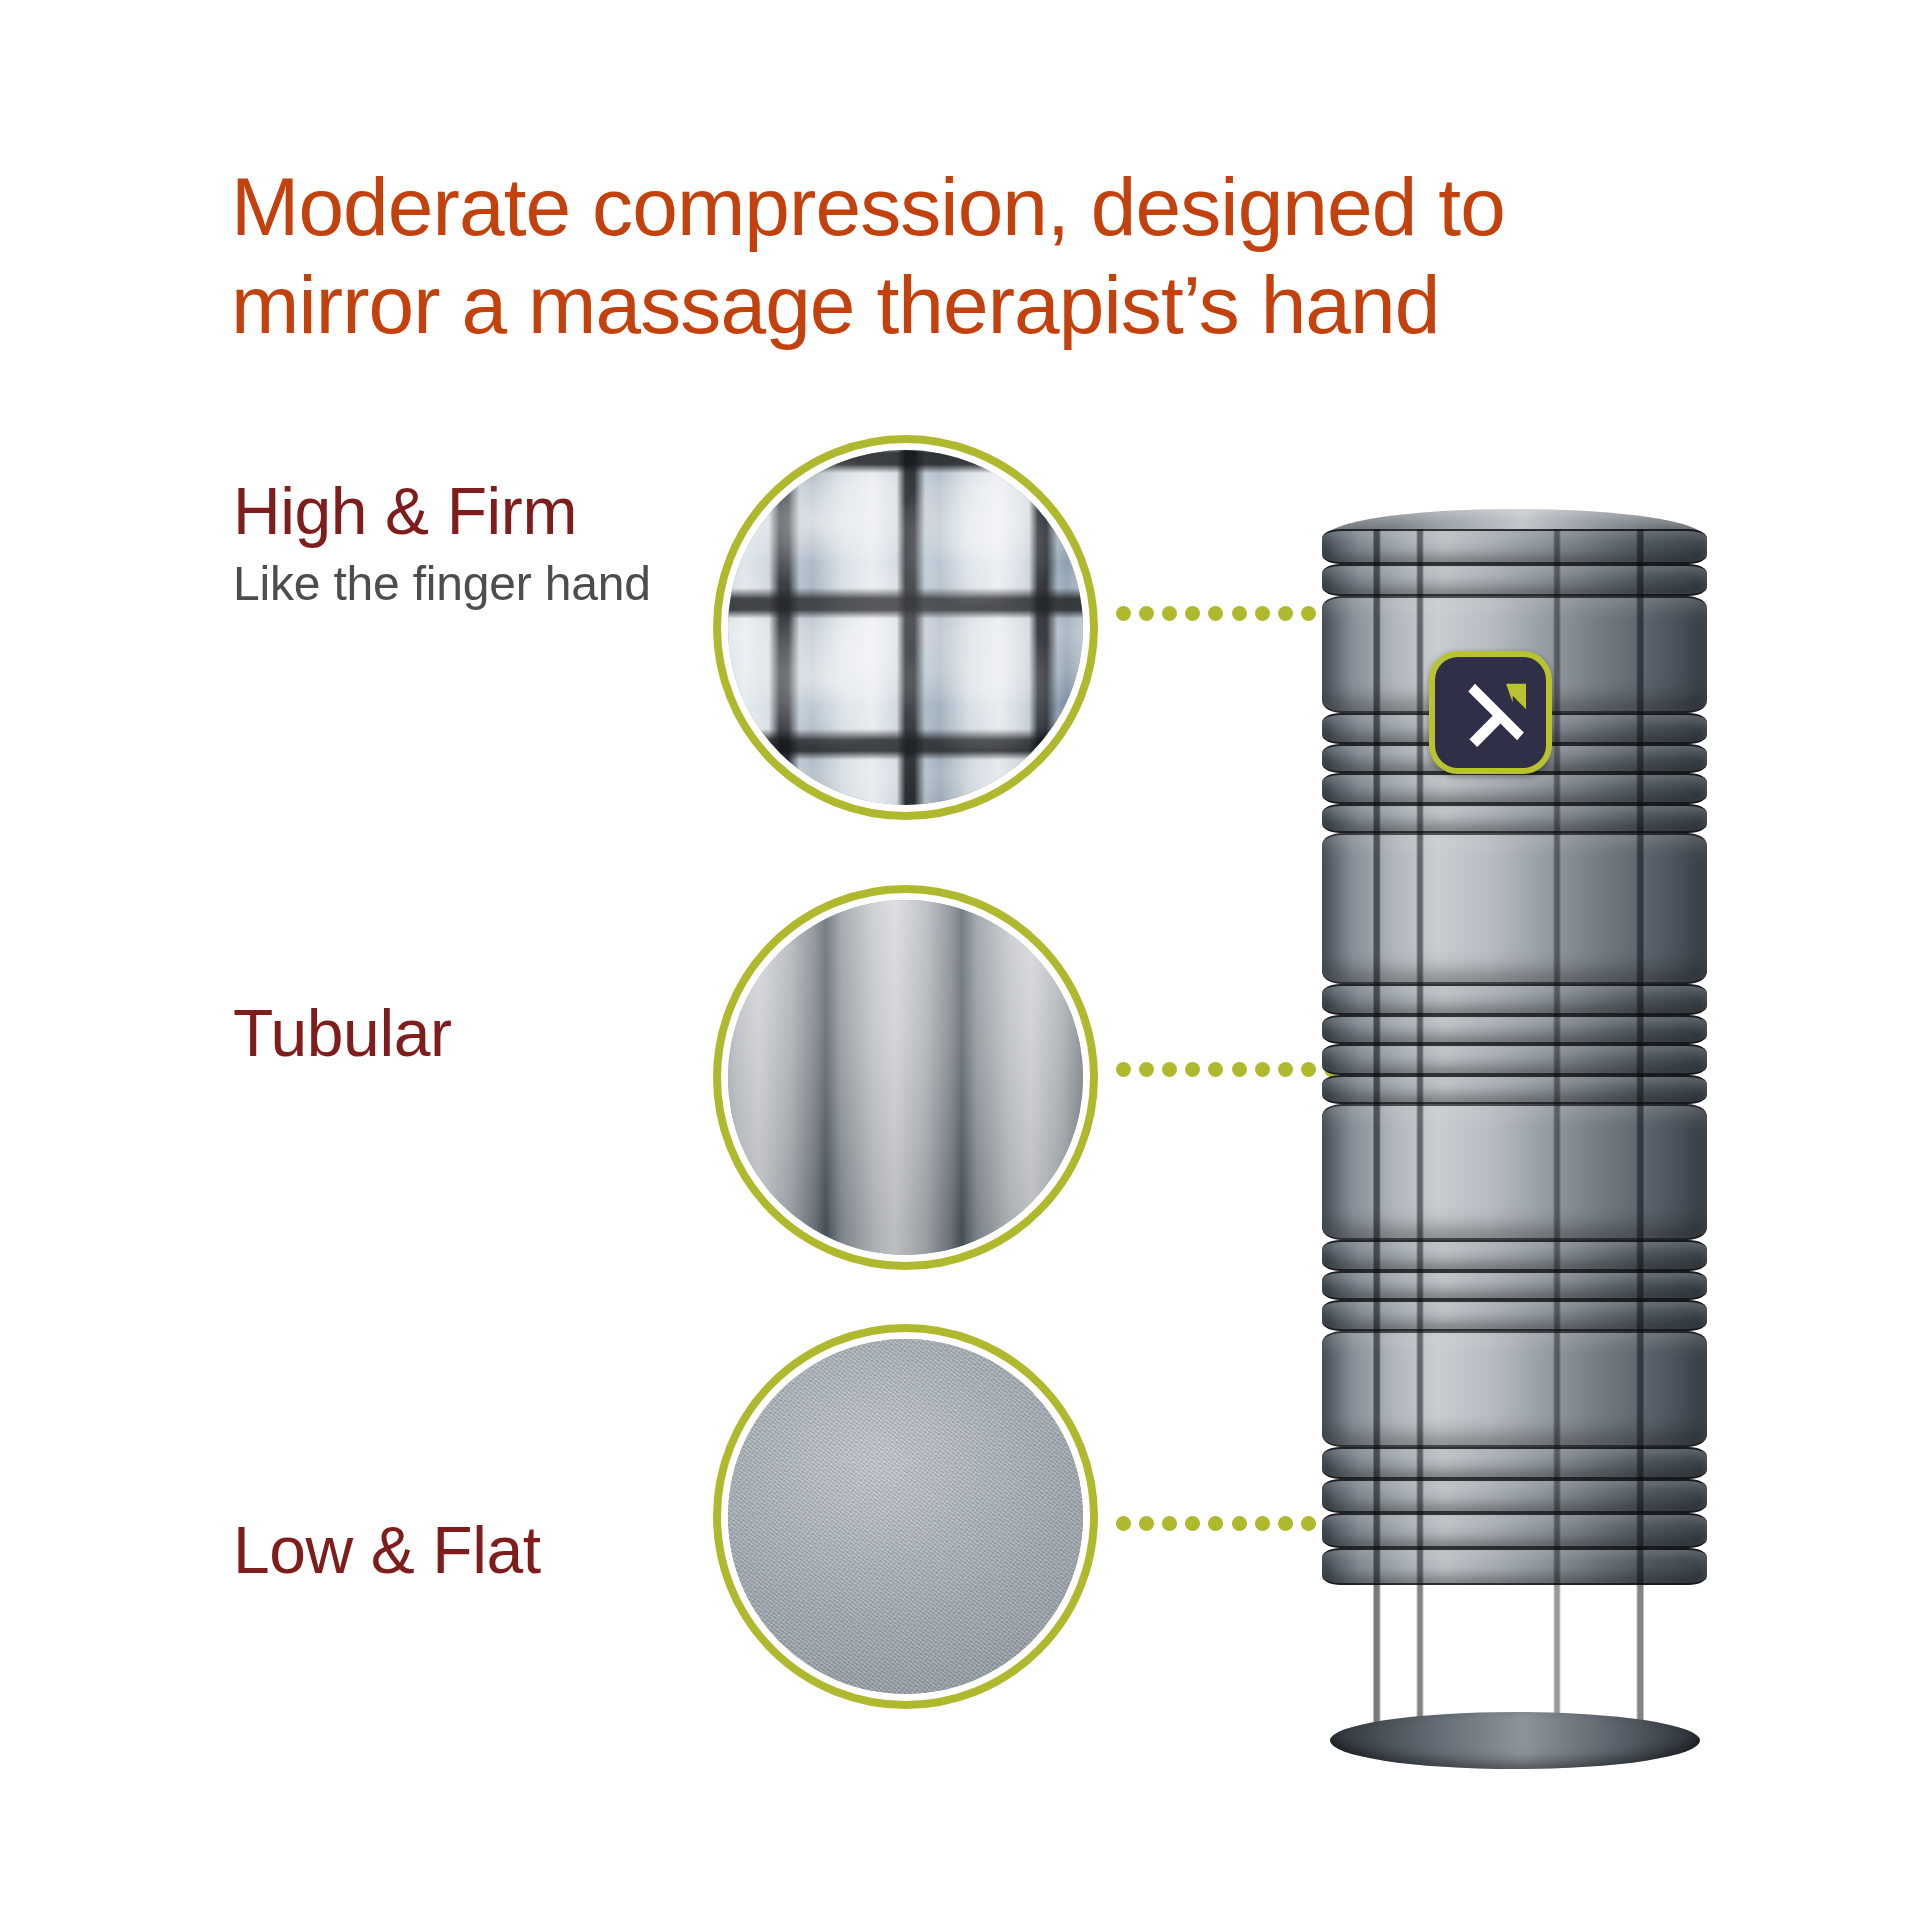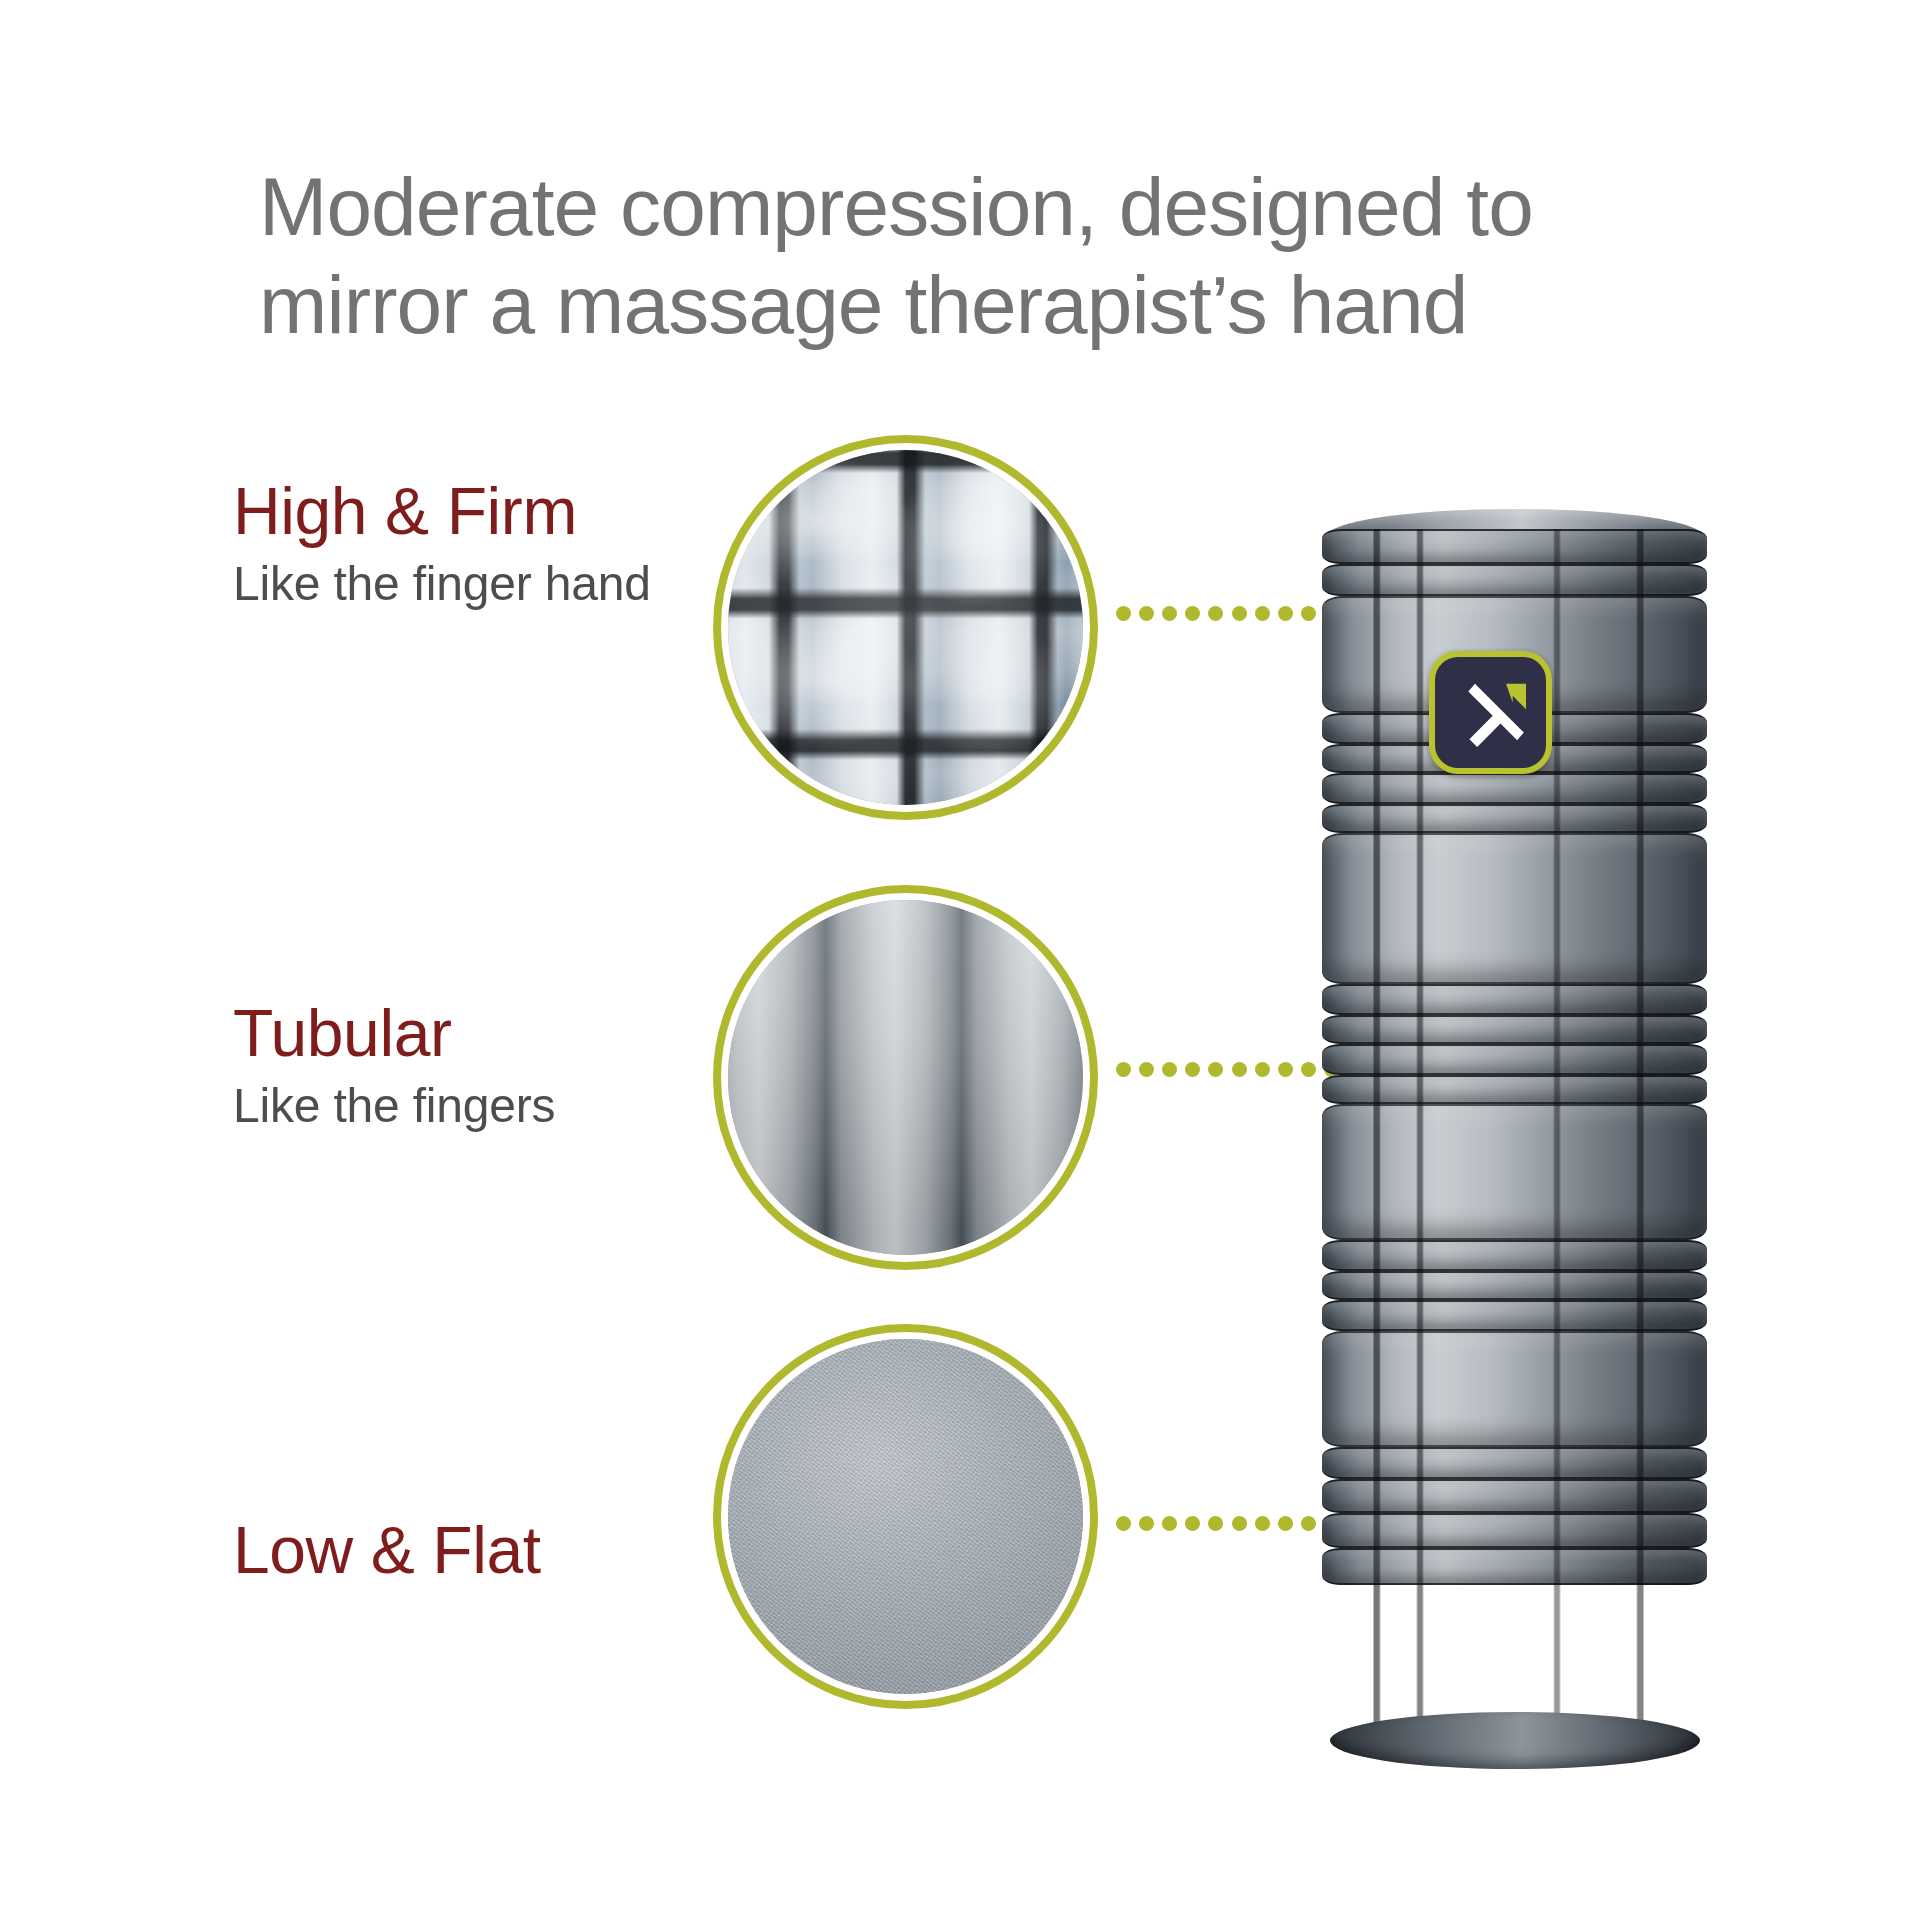--- a/index.html
+++ b/index.html
@@ -19,24 +19,23 @@
   }
 
   
   #headline {
     position:absolute;
     left:231px; top:158px;
     width:1464px;
     font-size:82px;
     line-height:1.20;
     font-weight:400;
-    color:#737373;
+    color:#c2410c;
     letter-spacing:-0.9px;
     white-space:pre-line;
-    margin-left:28px;
   }
 
   
   .feature-block { position:absolute; left:233px; width:586px; }
   .feature-title {
     font-size:66px;
     line-height:1.02;
     font-weight:400;
     color:#7f1d1d;
     letter-spacing:-0.4px;
@@ -325,21 +324,20 @@
     </div>
 
   <div class="marker" id="marker-0">
     <div class="marker-ring">
       <div class="marker-dot"></div>
     </div>
   </div>
 
   <div class="feature-block" id="feature-1">
     <div class="feature-title">Tubular</div>
-    <div class="feature-sub">Like the fingers</div>
   </div>
 
   <div class="callout" id="callout-1">
     <div class="callout-inner">
       <div class="tex-tubes"></div>
     </div>
   </div>
 
   <div class="connector" id="connector-1">
       <span style="left: 0px;"></span>

